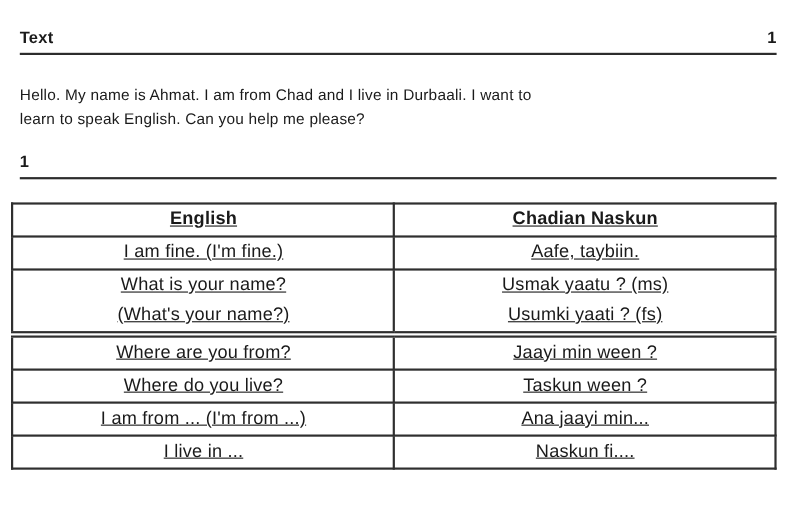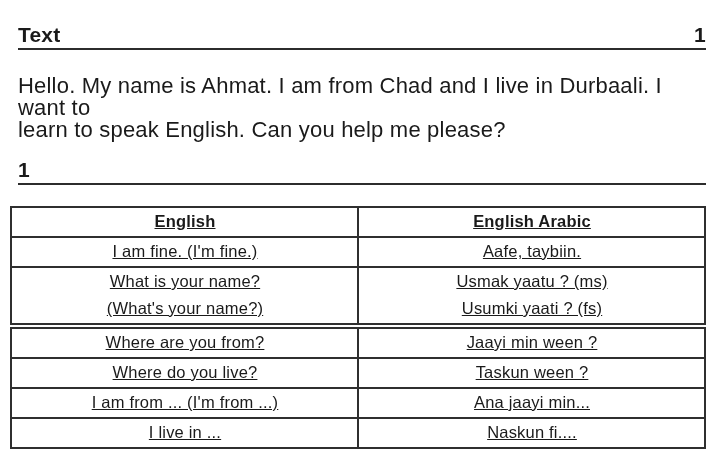--- a/index.html
+++ b/index.html
@@ -20,30 +20,30 @@
     height: 471px;
   }
   .section-header {
     display: flex;
     justify-content: space-between;
     align-items: flex-end;
     margin: 25px 14px 0 18px;
     border-bottom: 2px solid #2c2c2c;
     padding-bottom: 4px;
     font-weight: bold;
-    font-size: 21px;
+    font-size: 15px;
     letter-spacing: 0.2px;
     line-height: 19px;
   }
   .section-header.second {
     margin-top: 19px;
   }
   .paragraph {
     margin: 25px 30px 10px 18px;
-    font-size: 22px;
+    font-size: 14px;
     line-height: 22px;
     letter-spacing: 0.2px;
     white-space: pre-line;
   }
   table.phrases {
     border-collapse: collapse;
     table-layout: fixed;
     width: 696px;
     margin: 21px 14px 0 10px;
     font-size: 16.5px;
@@ -87,21 +87,21 @@
   </div>
 
   <table class="phrases">
     <colgroup>
         <col>
         <col>
       </colgroup>
     <thead>
       <tr>
         <th>English</th>
-        <th>English Arabic</th>
+        <th>Chadian Naskun</th>
       </tr>
     </thead>
     <tbody>
       <tr>
         <td>I am fine. (I'm fine.)</td>
         <td>Aafe, taybiin.</td>
       </tr>
       <tr>
         <td>What is your name?
 (What's your name?)</td>

